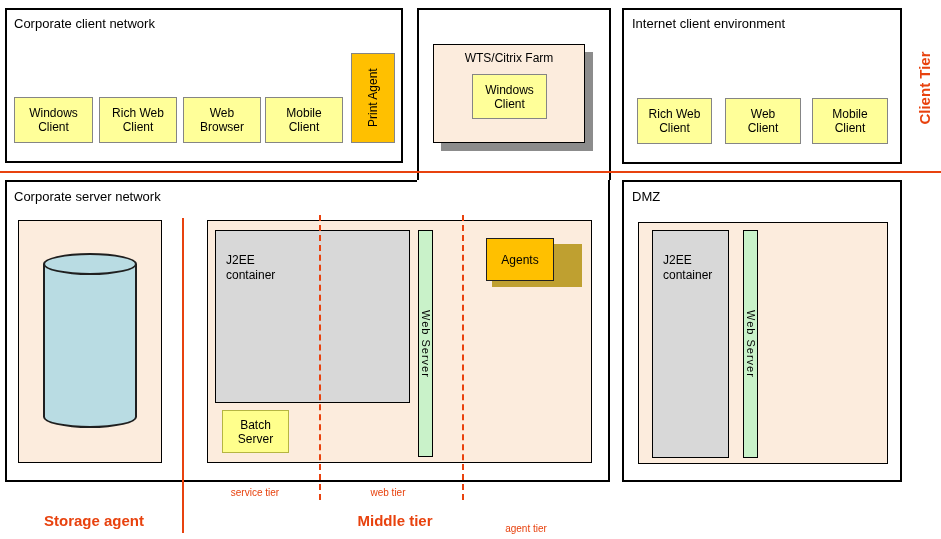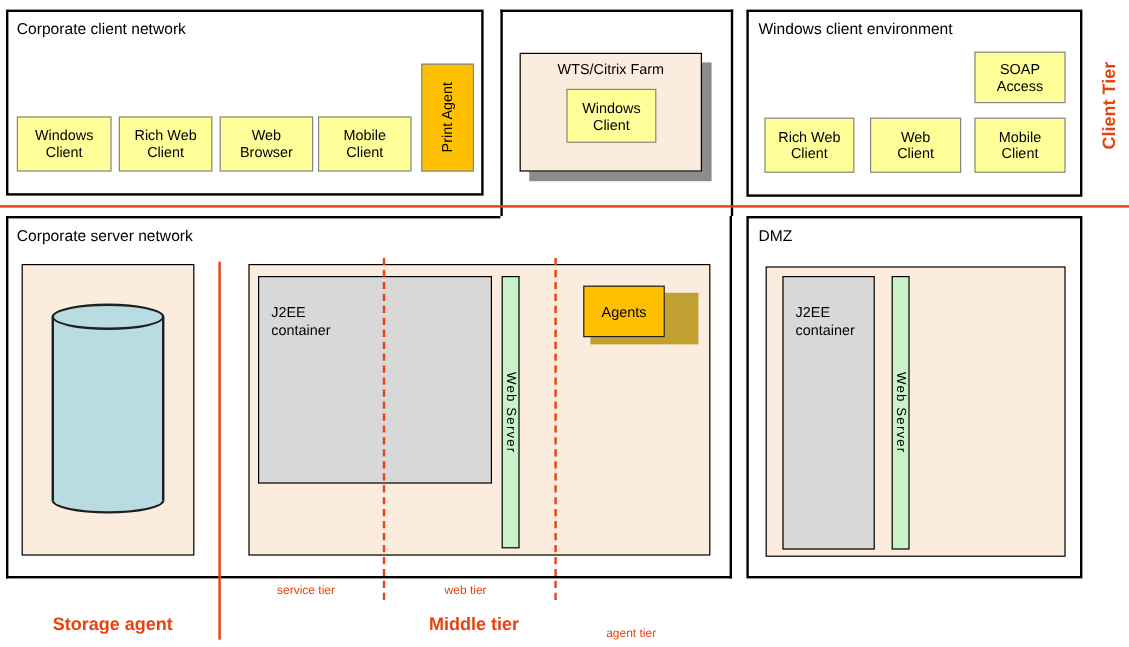--- a/index.html
+++ b/index.html
@@ -54,24 +54,22 @@
 
   <div class="abs" style="left:417px;top:8px;width:194px;height:172px;border:2px solid #000;border-bottom:none;background:#fff;"></div>
 
   <div class="abs" style="left:441px;top:52px;width:152px;height:99px;background:#8c8c8c;"></div>
   <div class="abs peach" style="left:433px;top:44px;width:152px;height:99px;"></div>
   <div class="abs" style="left:433px;top:51px;width:152px;text-align:center;font-size:12px;">WTS/Citrix Farm</div>
   <div class="abs ybox" style="left: 472px; top: 74px; width: 75px; height: 45px; white-space: pre-line;">Windows
 Client</div>
 
   <div class="abs outer-box" style="left:622px;top:8px;width:280px;height:156px;"></div>
-  <div class="abs title" style="left:632px;top:16px;">Windows client environment</div>
+  <div class="abs title" style="left:632px;top:16px;">Internet client environment</div>
 
-  <div class="abs ybox" style="left: 812px; top: 43px; width: 76px; height: 43px; white-space: pre-line;">SOAP
-Access</div>
   <div class="abs ybox" style="left: 637px; top: 98px; width: 75px; height: 46px; white-space: pre-line;">Rich Web
 Client</div>
   <div class="abs ybox" style="left: 725px; top: 98px; width: 76px; height: 46px; white-space: pre-line;">Web
 Client</div>
   <div class="abs ybox" style="left: 812px; top: 98px; width: 76px; height: 46px; white-space: pre-line;">Mobile
 Client</div>
 
   <div class="abs tier-big" style="left:870px;top:73px;width:110px;height:30px;line-height:30px;transform:rotate(-90deg);">Client Tier</div>
 
   <div class="abs redline" style="left:0;top:171px;width:941px;height:2px;"></div>
@@ -84,20 +82,22 @@
 
   <div>
     <div class="abs ellipse" style="left:43px;top:406px;width:94px;height:22px;background:#b9dce3;border:2px solid #1f1f1f;"></div>
     <div class="abs" style="left:43px;top:264px;width:94px;height:153px;background:#b9dce3;border-left:2px solid #1f1f1f;border-right:2px solid #1f1f1f;"></div>
     <div class="abs ellipse" style="left:43px;top:253px;width:94px;height:22px;background:#b9dce3;border:2px solid #1f1f1f;"></div>
   </div>
 
   <div class="abs peach" style="left:207px;top:220px;width:385px;height:243px;"></div>
   <div class="abs graybox" style="left: 215px; top: 230px; width: 195px; height: 173px; white-space: pre-line;">J2EE
 container</div>
+  <div class="abs ybox" style="left: 222px; top: 410px; width: 67px; height: 43px; background: rgb(255, 255, 140); border: 1px solid rgb(181, 181, 66); white-space: pre-line;">Batch
+Server</div>
   <div class="abs greenbar" style="left:418px;top:230px;width:15px;height:227px;">Web Server</div>
 
   <div class="abs" style="left:492px;top:244px;width:90px;height:43px;background:#bfa030;"></div>
   <div class="abs ybox amber" style="left: 486px; top: 238px; width: 68px; height: 43px; border: 1px solid rgb(31, 31, 31); white-space: pre-line;">Agents</div>
 
   <div class="abs outer-box" style="left:622px;top:180px;width:280px;height:302px;"></div>
   <div class="abs title" style="left:632px;top:189px;">DMZ</div>
   <div class="abs peach" style="left:638px;top:222px;width:250px;height:242px;"></div>
   <div class="abs graybox" style="left: 652px; top: 230px; width: 77px; height: 228px; white-space: pre-line;">J2EE
 container</div>

